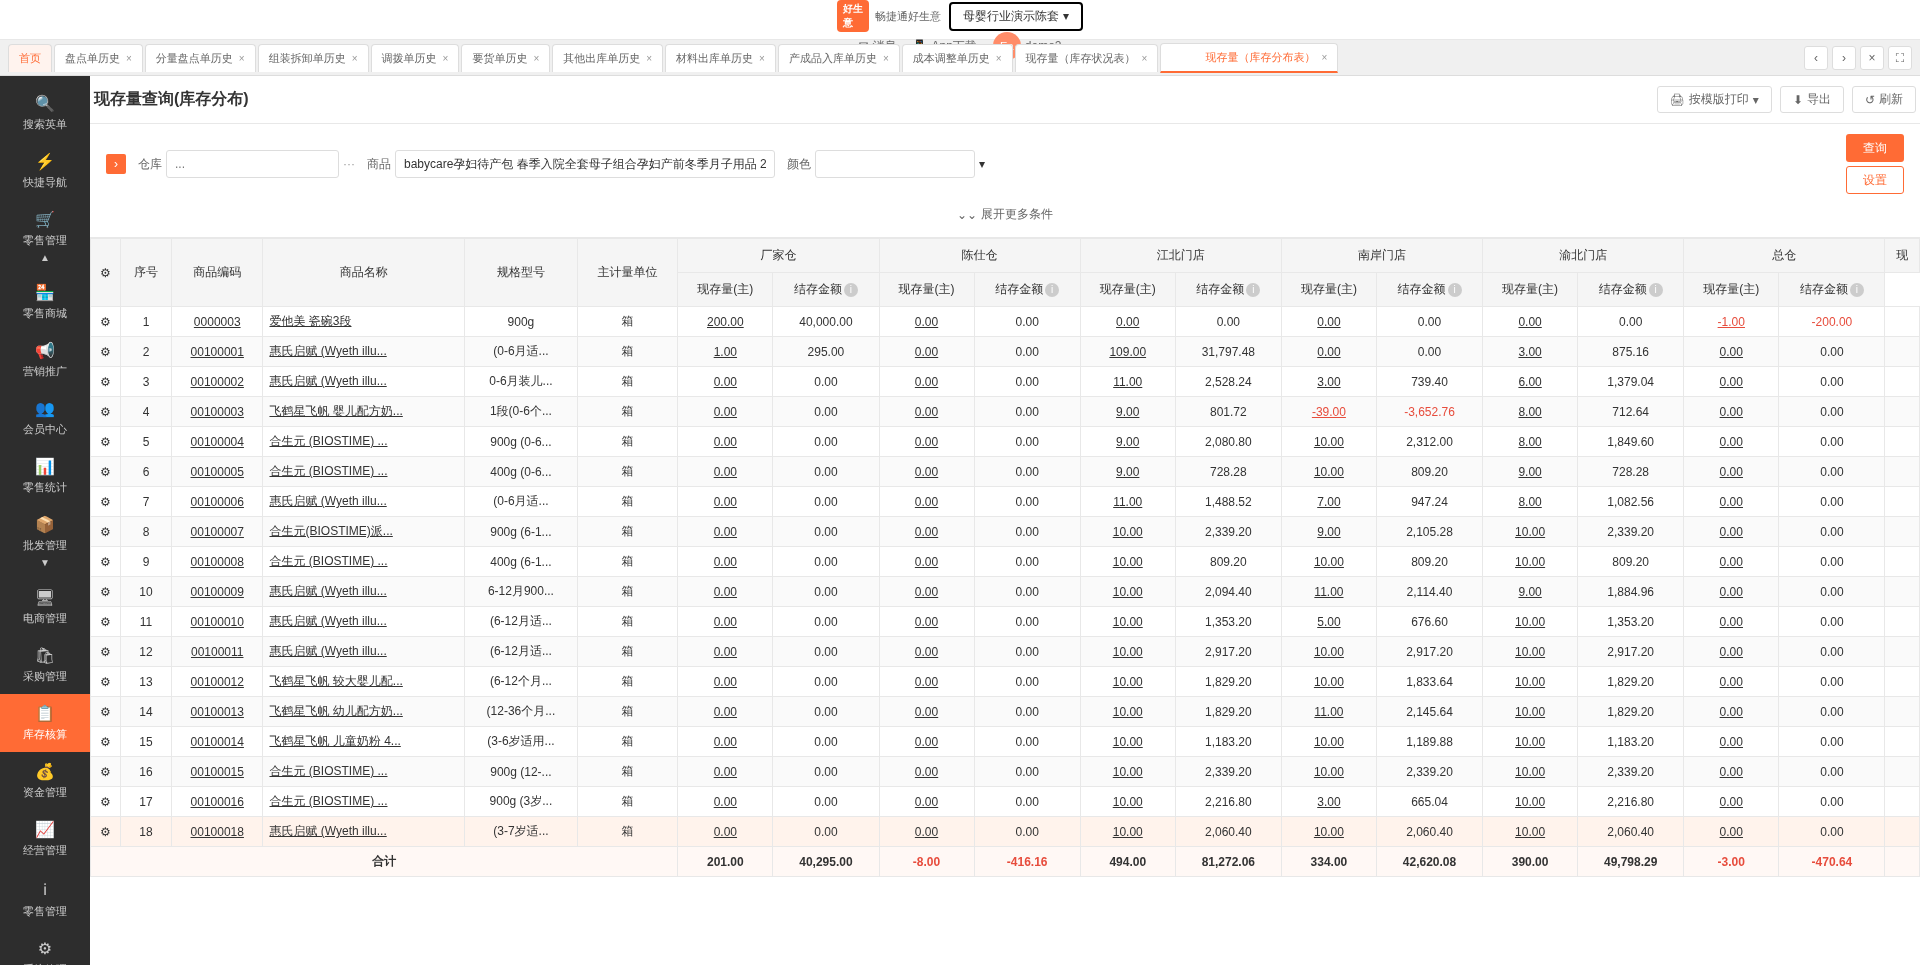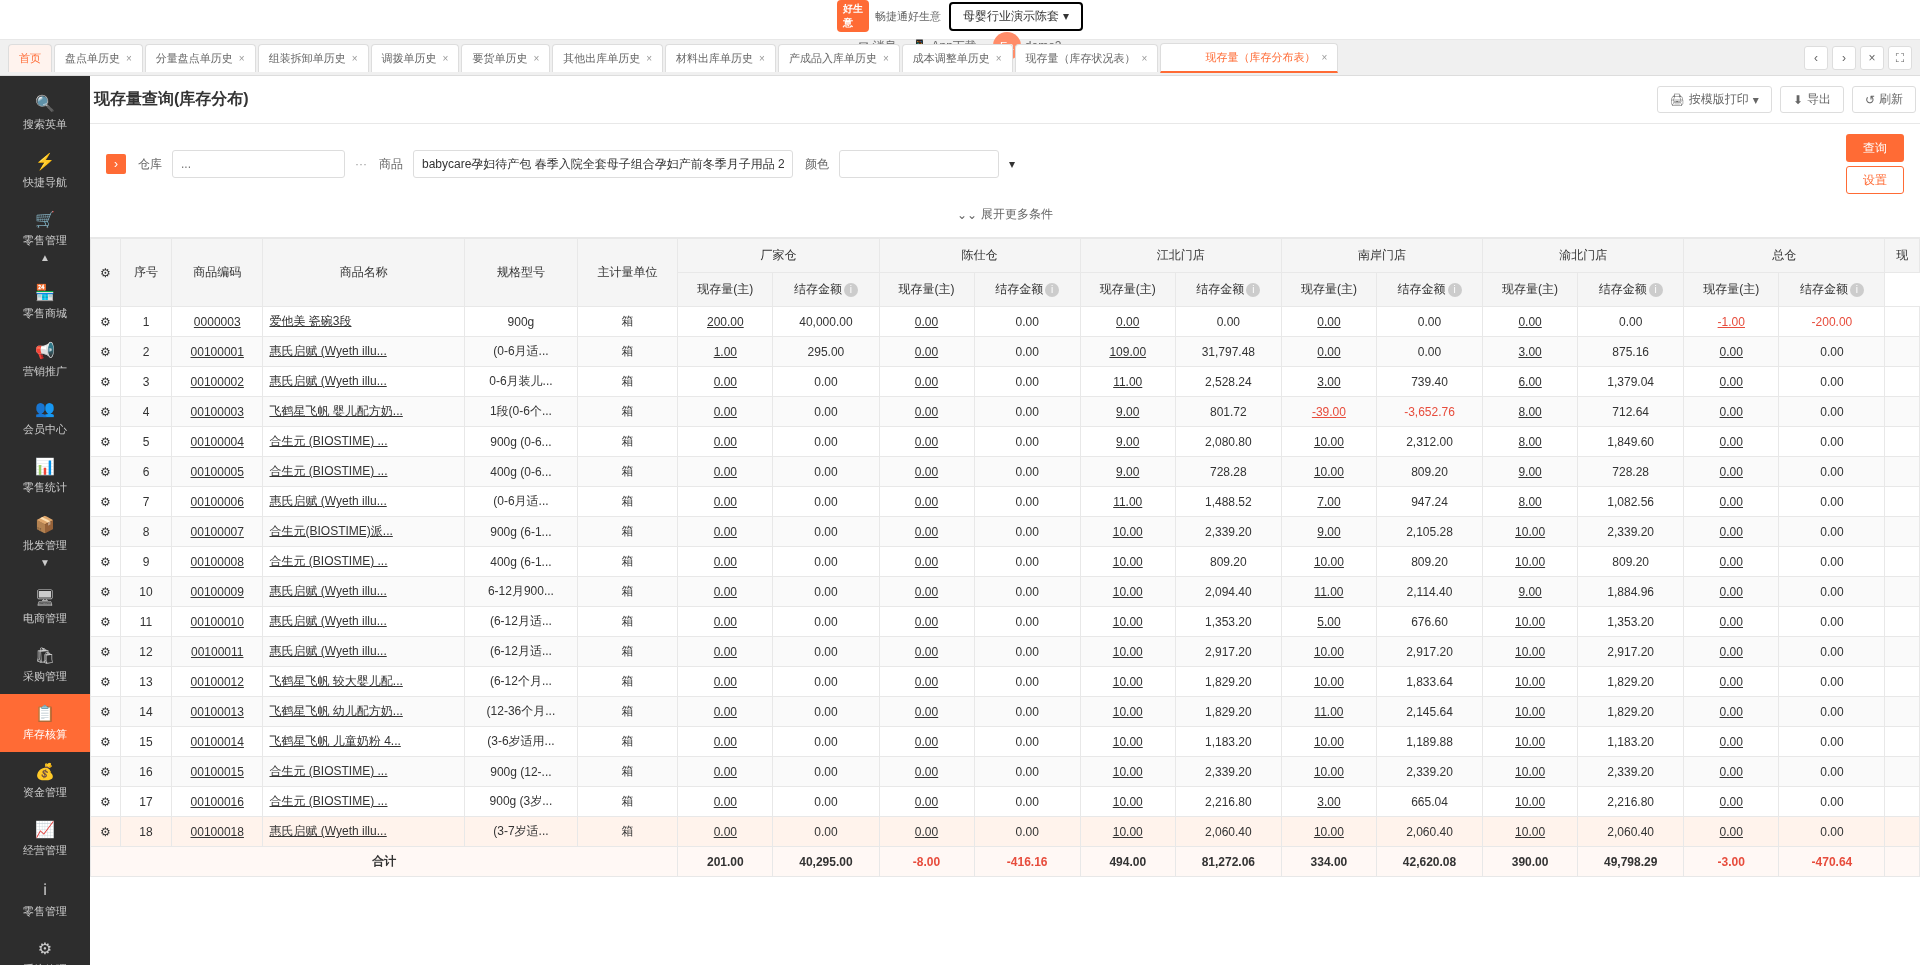--- a/index.html
+++ b/index.html
@@ -38,21 +38,21 @@
     
     .content { flex: 1; display: flex; flex-direction: column; overflow: hidden; }
     .page-header { background: #fff; padding: 10px 4px; border-bottom: 1px solid #e8e8e8; display: flex; align-items: center; justify-content: space-between; }
     .page-title { font-size: 16px; font-weight: bold; color: #333; }
     .header-actions { display: flex; align-items: center; gap: 8px; }
     .btn-action { display: flex; align-items: center; gap: 4px; padding: 4px 12px; border: 1px solid #ddd; border-radius: 3px; background: #fff; cursor: pointer; font-size: 12px; color: #666; }
 
     
     .filter-area { background: #fff; padding: 10px 16px; border-bottom: 1px solid #e8e8e8; }
     .filter-row { display: flex; align-items: center; gap: 12px; flex-wrap: nowrap; }
-    .filter-item { display: flex; align-items: center; gap: 10px; }
+    .filter-item { display: flex; align-items: center; gap: 4px; }
     .filter-label { font-size: 12px; color: #666; white-space: nowrap; }
     .filter-input { height: 28px; border: 1px solid #ddd; border-radius: 3px; padding: 0 8px; font-size: 12px; color: #333; background: #fff; min-width: 60px; }
     .filter-input-wide { width: 380px; }
     .filter-input-medium { width: 160px; }
     .filter-ellipsis { color: #999; font-size: 12px; cursor: pointer; }
     .expand-btn { display: flex; align-items: center; gap: 4px; color: #666; cursor: pointer; font-size: 12px; padding: 4px 8px; }
     .btn-query { background: #ff6b35; color: #fff; border: none; padding: 4px 16px; border-radius: 3px; cursor: pointer; font-size: 12px; height: 28px; }
     .btn-setting { background: #fff; color: #ff6b35; border: 1px solid #ff6b35; padding: 4px 16px; border-radius: 3px; cursor: pointer; font-size: 12px; height: 28px; }
 
     

